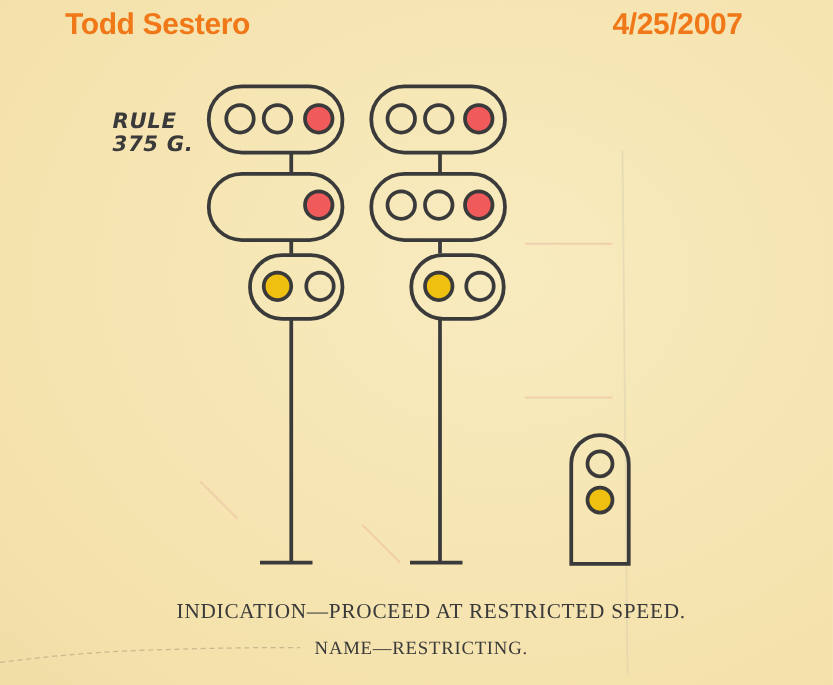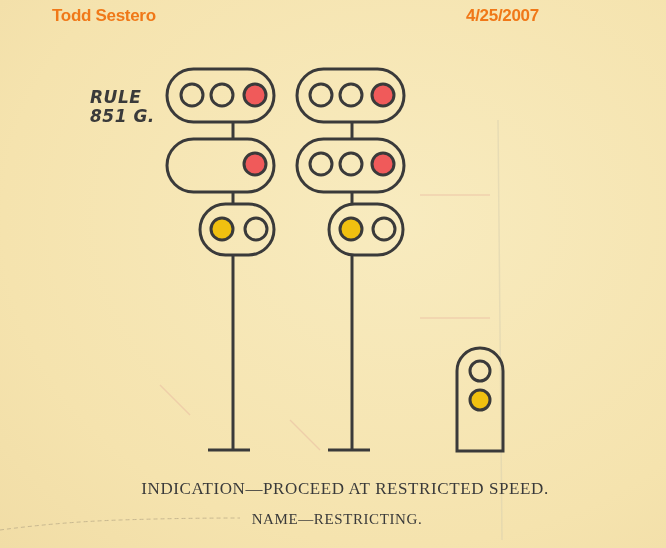--- a/index.html
+++ b/index.html
@@ -1,41 +1,41 @@
 <!DOCTYPE html>
 <html><head>
 <meta charset="utf-8">
 <style>
   html, body { margin:0; padding:0; }
   body { width:666px; height:548px; background:#f6e6b4; position:relative; overflow:hidden; }
   .paper { position:absolute; left:0; top:0; width:666px; height:548px;
     background: radial-gradient(ellipse at 60% 40%, #f8ebbf 0%, #f5e3ae 70%, #f1dda6 100%); }
   .hdr { position:absolute; top:6px; font-family:"Liberation Sans", sans-serif; font-weight:bold;
-    font-size:17px; color:#f07818; letter-spacing:-0.3px; }
+    font-size:24px; color:#f07818; letter-spacing:-0.3px; }
   .hdr.name { left:52px; }
-  .hdr.date { left:466px; }
+  .hdr.date { left:490px; }
   .rule { position:absolute; left:90px; top:88px; font-family:"DejaVu Sans", sans-serif; font-weight:bold;
     font-size:17px; line-height:19px; color:#3a3a3a; letter-spacing:0.5px;font-style:italic; }
   svg.draw { position:absolute; left:0; top:0; }
   .caption { position:absolute; left:12px; width:666px; text-align:center; font-family:"Liberation Serif", serif;
     color:#3a3a3a; letter-spacing:0.6px; }
   .caption.ind { top:479px; font-size:17px; }
   .caption.nm { top:511px; font-size:15px; left:4px; }
 </style>
 </head>
 <body>
 
 <div class="paper"></div>
 
 <div class="hdr name">Todd Sestero</div>
 <div class="hdr date">4/25/2007</div>
 
 <div class="rule">
   <div>RULE</div>
-  <div>851 G.</div>
+  <div>375 G.</div>
 </div>
 
 <svg class="draw" width="666" height="548" viewBox="0 0 666 548">
   <g fill="none" stroke="#3a3a3a" stroke-width="3">
 
     <g stroke="#e8b8a0" stroke-width="1.5" opacity="0.5">
       <path d="M420 195 h70"></path>
       <path d="M420 318 h70"></path>
       <line x1="498" y1="120" x2="502" y2="540" stroke="#d8d0b0"></line>
       <path d="M160 385 l30 30"></path>

